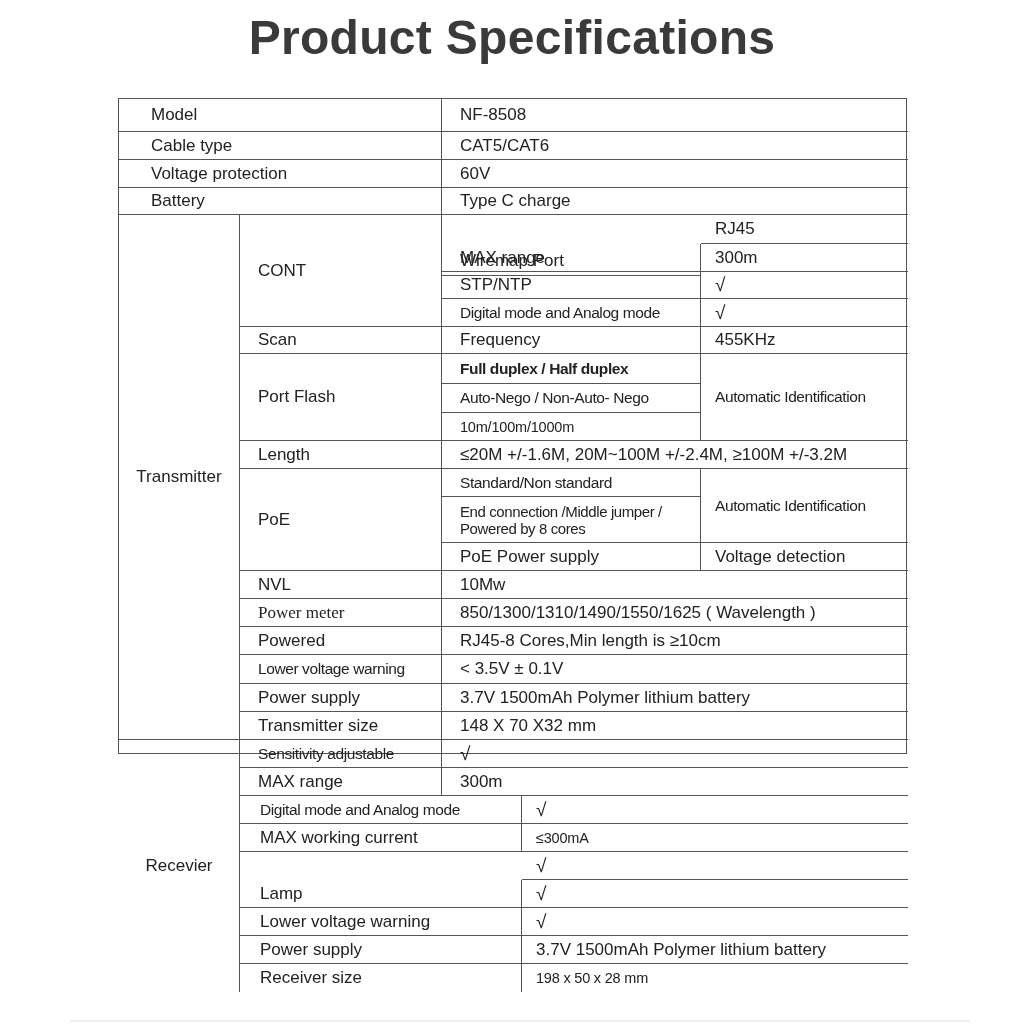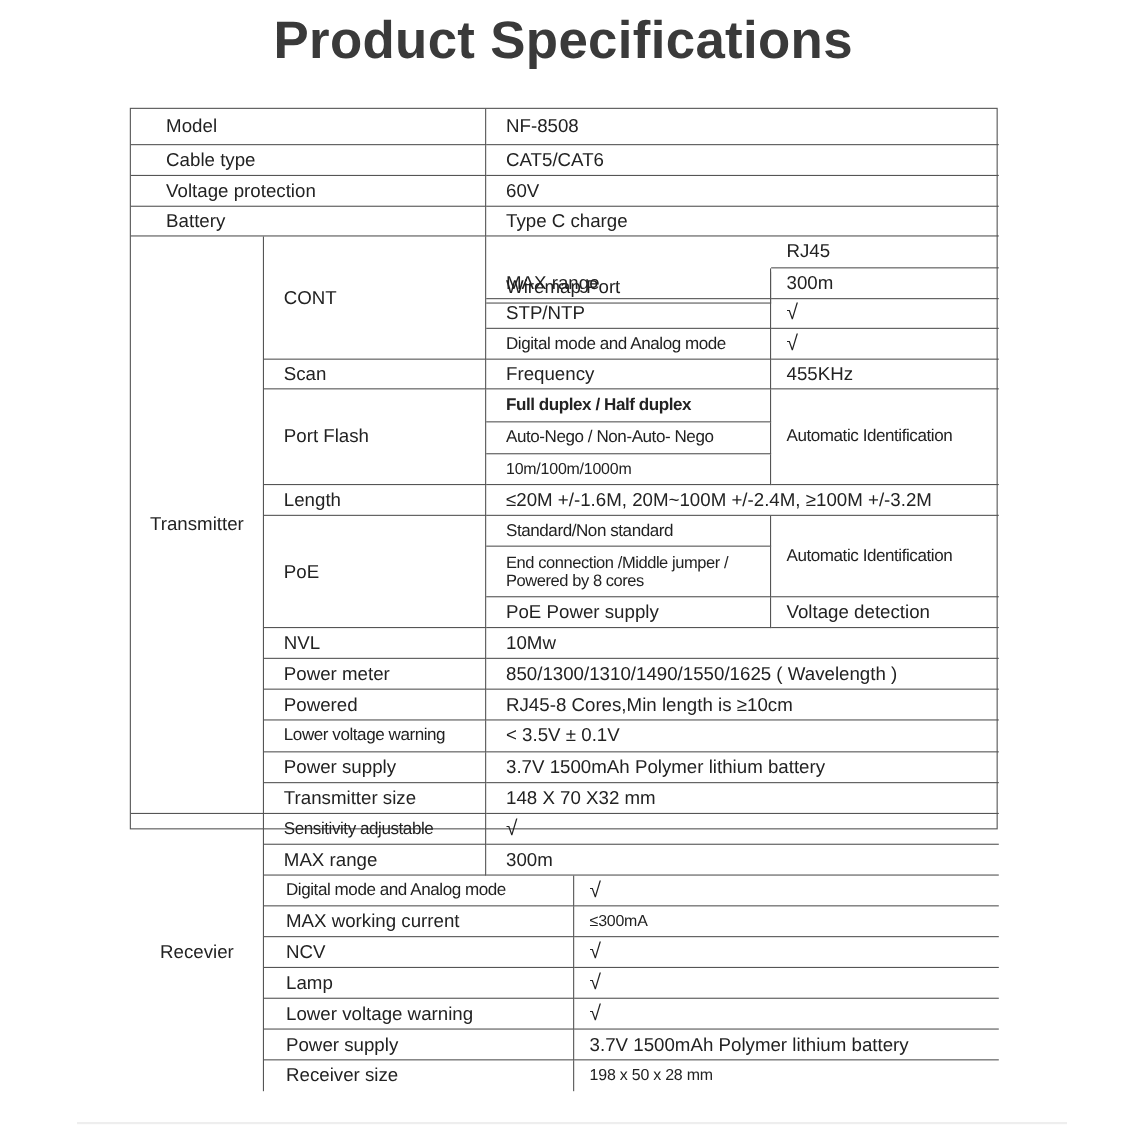--- a/index.html
+++ b/index.html
@@ -59,21 +59,21 @@
 
   <div class="cell" style="left:121px;top:370px;width:202px;height:102px;">PoE</div>
   <div class="cell narrow" style="left:323px;top:370px;width:259px;height:28px;">Standard/Non standard</div>
   <div class="cell wrap" style="left:323px;top:398px;width:259px;height:46px;">End connection /Middle jumper / Powered by 8 cores</div>
   <div class="cell noright narrow" style="left:582px;top:370px;width:207px;height:74px;padding-left:14px;">Automatic Identification</div>
   <div class="cell" style="left:323px;top:444px;width:259px;height:28px;">PoE Power supply</div>
   <div class="cell noright" style="left:582px;top:444px;width:207px;height:28px;padding-left:14px;">Voltage detection</div>
 
   <div class="cell" style="left:121px;top:472px;width:202px;height:28px;">NVL</div>
   <div class="cell noright" style="left:323px;top:472px;width:466px;height:28px;">10Mw</div>
-  <div class="cell" style="left:121px;top:500px;width:202px;height:28px;">Power meter</div>
+  <div class="cell" style="left:121px;top:500px;width:202px;height:28px;font-family:Liberation Serif, serif;">Power meter</div>
   <div class="cell noright" style="left:323px;top:500px;width:466px;height:28px;">850/1300/1310/1490/1550/1625 ( Wavelength )</div>
   <div class="cell" style="left:121px;top:528px;width:202px;height:28px;">Powered</div>
   <div class="cell noright" style="left:323px;top:528px;width:466px;height:28px;">RJ45-8 Cores,Min length is ≥10cm</div>
   <div class="cell narrow" style="left:121px;top:556px;width:202px;height:29px;">Lower voltage warning</div>
   <div class="cell noright" style="left:323px;top:556px;width:466px;height:29px;">&lt; 3.5V ± 0.1V</div>
   <div class="cell" style="left:121px;top:585px;width:202px;height:28px;">Power supply</div>
   <div class="cell noright" style="left:323px;top:585px;width:466px;height:28px;">3.7V 1500mAh Polymer lithium battery</div>
   <div class="cell" style="left:121px;top:613px;width:202px;height:28px;">Transmitter size</div>
   <div class="cell noright" style="left:323px;top:613px;width:466px;height:28px;">148 X 70 X32 mm</div>
 
@@ -81,21 +81,20 @@
 
   <div class="cell narrow" style="left:121px;top:641px;width:202px;height:28px;">Sensitivity adjustable</div>
   <div class="cell noright check" style="left:323px;top:641px;width:466px;height:28px;">√</div>
   <div class="cell" style="left:121px;top:669px;width:202px;height:28px;">MAX range</div>
   <div class="cell noright" style="left:323px;top:669px;width:466px;height:28px;">300m</div>
 
   <div class="cell narrow" style="left:121px;top:697px;width:282px;height:28px;padding-left:20px;">Digital mode and Analog mode</div>
   <div class="cell noright check" style="left:403px;top:697px;width:386px;height:28px;padding-left:14px;">√</div>
   <div class="cell" style="left:121px;top:725px;width:282px;height:28px;padding-left:20px;">MAX working current</div>
   <div class="cell noright small" style="left:403px;top:725px;width:386px;height:28px;padding-left:14px;">≤300mA</div>
-  <div class="cell" style="left:121px;top:753px;width:282px;height:28px;padding-left:20px;">NCV</div>
   <div class="cell noright check" style="left:403px;top:753px;width:386px;height:28px;padding-left:14px;">√</div>
   <div class="cell" style="left:121px;top:781px;width:282px;height:28px;padding-left:20px;">Lamp</div>
   <div class="cell noright check" style="left:403px;top:781px;width:386px;height:28px;padding-left:14px;">√</div>
   <div class="cell" style="left:121px;top:809px;width:282px;height:28px;padding-left:20px;">Lower voltage warning</div>
   <div class="cell noright check" style="left:403px;top:809px;width:386px;height:28px;padding-left:14px;">√</div>
   <div class="cell" style="left:121px;top:837px;width:282px;height:28px;padding-left:20px;">Power supply</div>
   <div class="cell noright" style="left:403px;top:837px;width:386px;height:28px;padding-left:14px;">3.7V 1500mAh Polymer lithium battery</div>
   <div class="cell nobottom" style="left:121px;top:865px;width:282px;height:28px;padding-left:20px;">Receiver size</div>
   <div class="cell noright nobottom small" style="left:403px;top:865px;width:386px;height:28px;padding-left:14px;">198 x 50 x 28 mm</div>
 </div>

